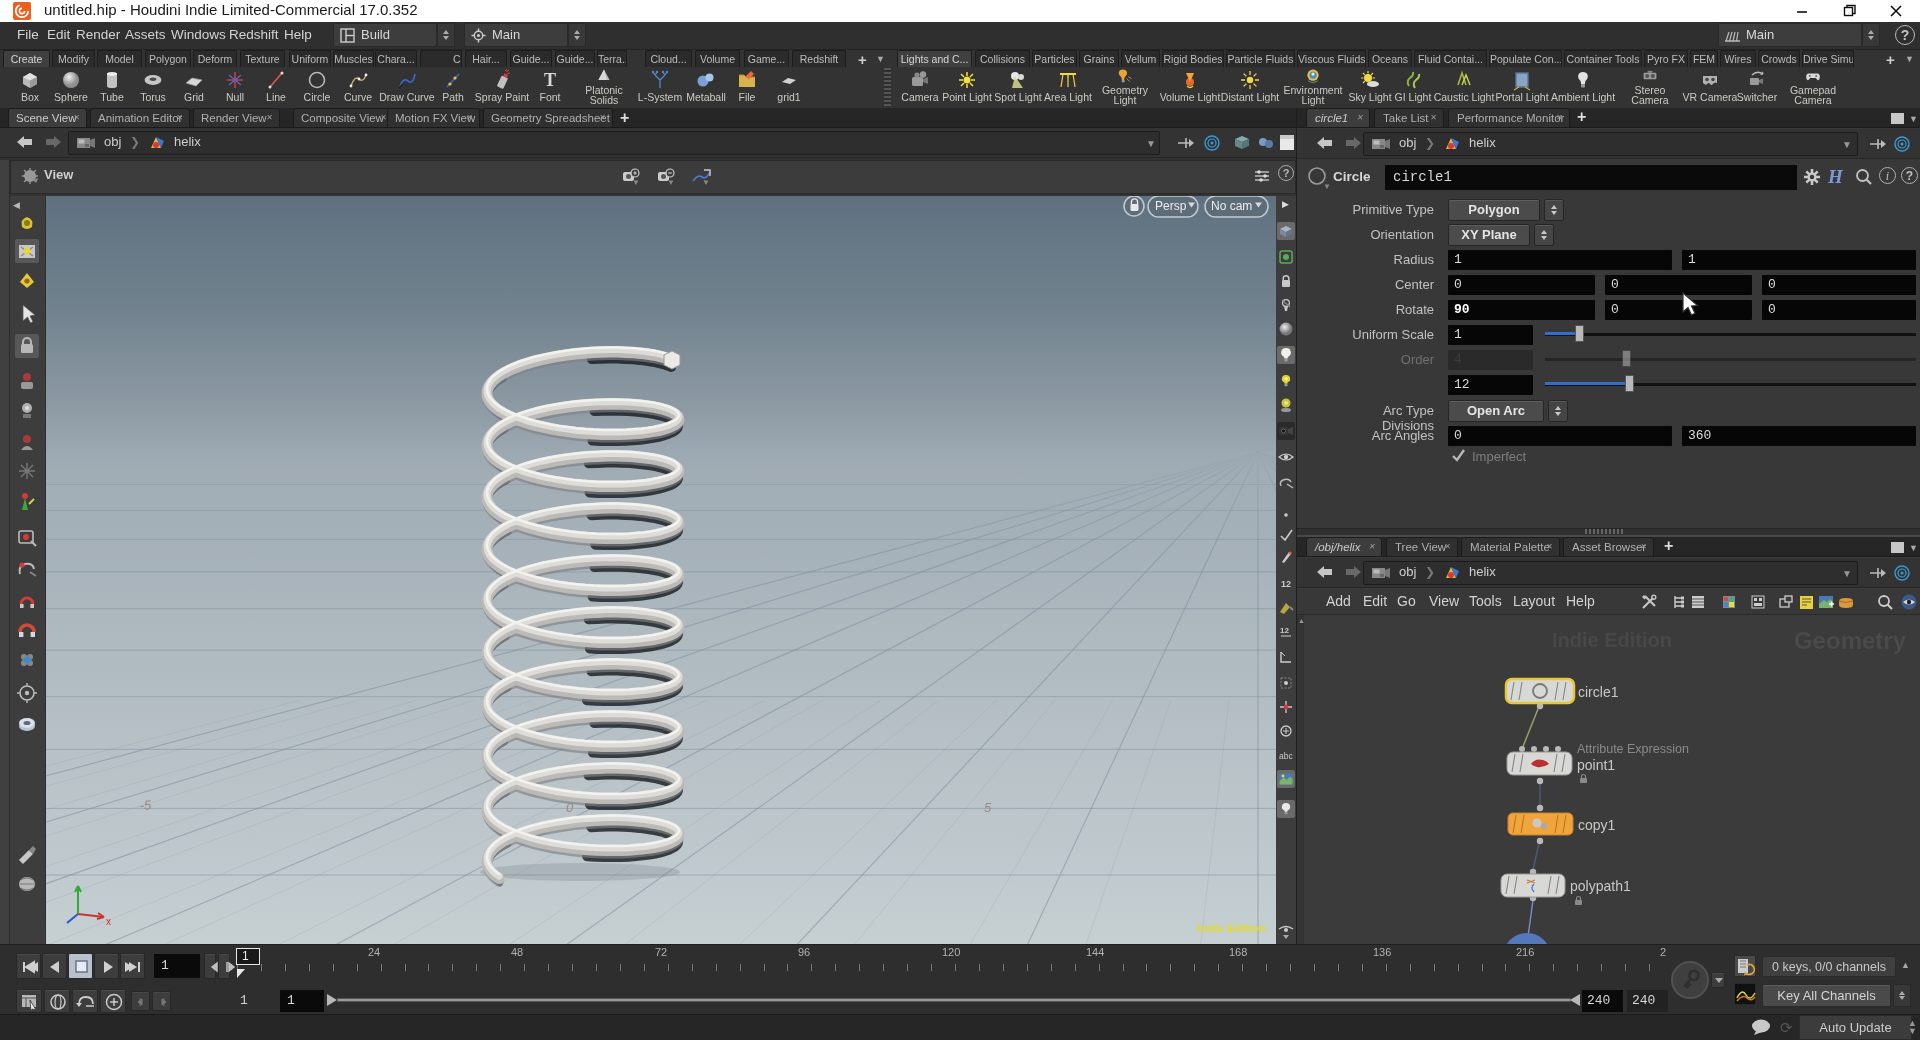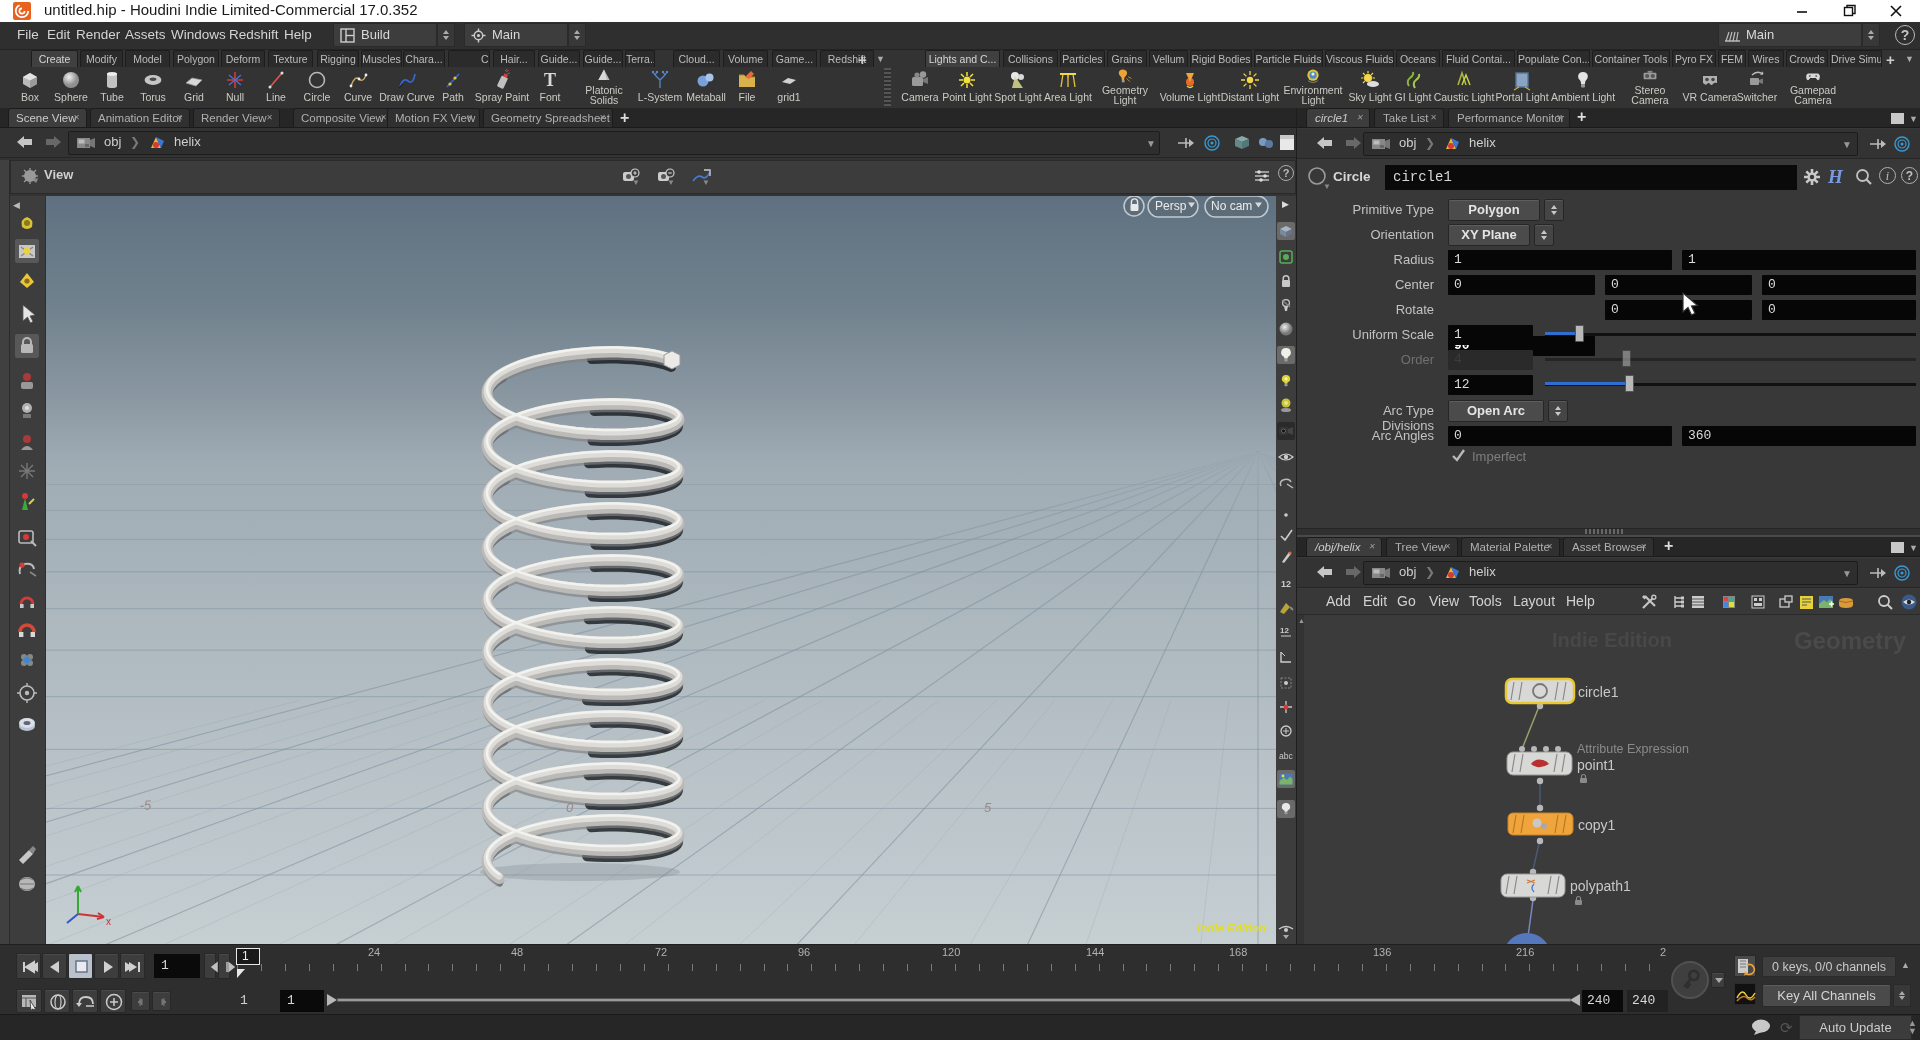--- a/index.html
+++ b/index.html
@@ -14,21 +14,21 @@
 .winbtn{top:4px;width:14px;height:14px;color:#111;}
 
 #menubar{left:0;top:22px;width:1920px;height:28px;background:#2f2f2f;border-bottom:1px solid #232323;color:#d4d4d4;font-size:13.5px;}
 #menubar .mi{top:5px;}
 .combo{background:#3d3d3d;border:1px solid #2a2a2a;border-radius:2px;color:#d8d8d8;font-size:13px;height:24px;line-height:22px;}
 .spin{width:18px;background:#383838;border:1px solid #2a2a2a;height:24px;}
 .spin:before{content:"";position:absolute;left:5px;top:3px;border:3.5px solid transparent;border-bottom:4.5px solid #aaa;}
 .spin:after{content:"";position:absolute;left:5px;bottom:3px;border:3.5px solid transparent;border-top:4.5px solid #aaa;}
 
 #shelf{left:0;top:50px;width:1920px;height:58px;background:#333333;}
-.shtab{position:absolute;top:0;height:17px;background:#2b2b2b;border:1px solid #1d1d1d;border-bottom:none;color:#bcbcbc;font-size:10.5px;text-align:center;line-height:16px;border-radius:2px 2px 0 0;overflow:hidden;white-space:nowrap;margin-left:28px;}
+.shtab{position:absolute;top:0;height:17px;background:#2b2b2b;border:1px solid #1d1d1d;border-bottom:none;color:#bcbcbc;font-size:10.5px;text-align:center;line-height:16px;border-radius:2px 2px 0 0;overflow:hidden;white-space:nowrap;}
 .shtab.act{background:#404040;color:#d6d6d6;}
 .tool{position:absolute;top:17px;width:46px;height:41px;color:#cbcbc5;font-size:10.5px;text-align:center;}
 .tool .ic{position:absolute;left:50%;transform:translateX(-50%);top:2px;width:22px;height:22px;}
 .tool .lb{position:absolute;left:50%;transform:translateX(-50%);top:24px;white-space:nowrap;}
 .tool .lb2{position:absolute;left:50%;transform:translateX(-50%);top:18px;white-space:pre;text-align:center;line-height:10px;}
 
 .ptabrow{background:#262626;height:20px;border-bottom:1px solid #1a1a1a;}
 .ptab{position:absolute;top:0;height:20px;background:#303030;border:1px solid #1b1b1b;color:#b0b0b0;font-size:11.5px;line-height:19px;border-radius:3px 3px 0 0;overflow:hidden;white-space:nowrap;}
 .ptab.act{background:#3d3d3d;color:#cccccc;}
 .ptab .x{position:absolute;right:6px;top:5px;font-size:8px;color:#999;line-height:8px;}
@@ -122,21 +122,21 @@
 </div>
 
 <div class="abs" id="shelf">
  <div id="shelftabs1">
         <div class="shtab act" style="left:3px;width:47px;">Create</div>
         <div class="shtab" style="left:52px;width:43px;">Modify</div>
         <div class="shtab" style="left:97px;width:45px;">Model</div>
         <div class="shtab" style="left:145px;width:46px;">Polygon</div>
         <div class="shtab" style="left:193px;width:44px;">Deform</div>
         <div class="shtab" style="left:240px;width:45px;">Texture</div>
-        <div class="shtab" style="left:289px;width:42px;">Rigging</div>
+        <div class="shtab" style="left:289px;width:42px;">Uniform</div>
         <div class="shtab" style="left:333px;width:41px;">Muscles</div>
         <div class="shtab" style="left:375px;width:42px;">Chara...</div>
         <div class="shtab" style="left:420px;width:42px;padding-left:32px;">Const...</div>
         <div class="shtab" style="left:465px;width:42px;">Hair...</div>
         <div class="shtab" style="left:510px;width:42px;">Guide...</div>
         <div class="shtab" style="left:555px;width:40px;">Guide...</div>
         <div class="shtab" style="left:597px;width:30px;">Terra...</div>
         <div class="shtab" style="left:645px;width:47px;">Cloud...</div>
         <div class="shtab" style="left:695px;width:45px;">Volume</div>
         <div class="shtab" style="left:744px;width:45px;">Game...</div>
@@ -956,21 +956,21 @@
       <div class="pmenu" style="left:151px;top:116px;width:82px;">XY Plane</div>
       <div class="pmenuspin" style="left:237px;top:116px;"></div>
       <div class="prmlabel" style="left:7px;top:144px;">Radius</div>
       <div class="pfield" style="left:151px;top:142px;width:224px;">1</div>
       <div class="pfield" style="left:385px;top:142px;width:234px;">1</div>
       <div class="prmlabel" style="left:7px;top:169px;">Center</div>
       <div class="pfield" style="left:151px;top:167px;width:147px;">0</div>
       <div class="pfield" style="left:308px;top:167px;width:147px;">0</div>
       <div class="pfield" style="left:465px;top:167px;width:154px;">0</div>
       <div class="prmlabel" style="left:7px;top:194px;">Rotate</div>
-      <div class="pfield" style="left:151px;top:192px;width:147px;font-weight:bold;color:#fff;margin-top:36px;">90</div>
+      <div class="pfield" style="left:151px;top:192px;width:147px;font-weight:bold;color:#fff;">90</div>
       <div class="pfield" style="left:308px;top:192px;width:147px;">0</div>
       <div class="pfield" style="left:465px;top:192px;width:154px;">0</div>
       <div class="prmlabel" style="left:7px;top:219px;">Uniform Scale</div>
       <div class="pfield" style="left:151px;top:217px;width:85px;">1</div>
       <div class="sltrack" style="left:248px;top:225px;width:371px;"></div>
       <div class="slfill" style="left:248px;top:224px;width:32px;"></div>
       <div class="slhandle" style="left:278px;top:217px;"></div>
       <div class="prmlabel dis" style="left:7px;top:244px;">Order</div>
       <div class="pfield dis" style="left:151px;top:242px;width:85px;">4</div>
       <div class="sltrack" style="left:248px;top:250px;width:371px;opacity:.5;"></div>

